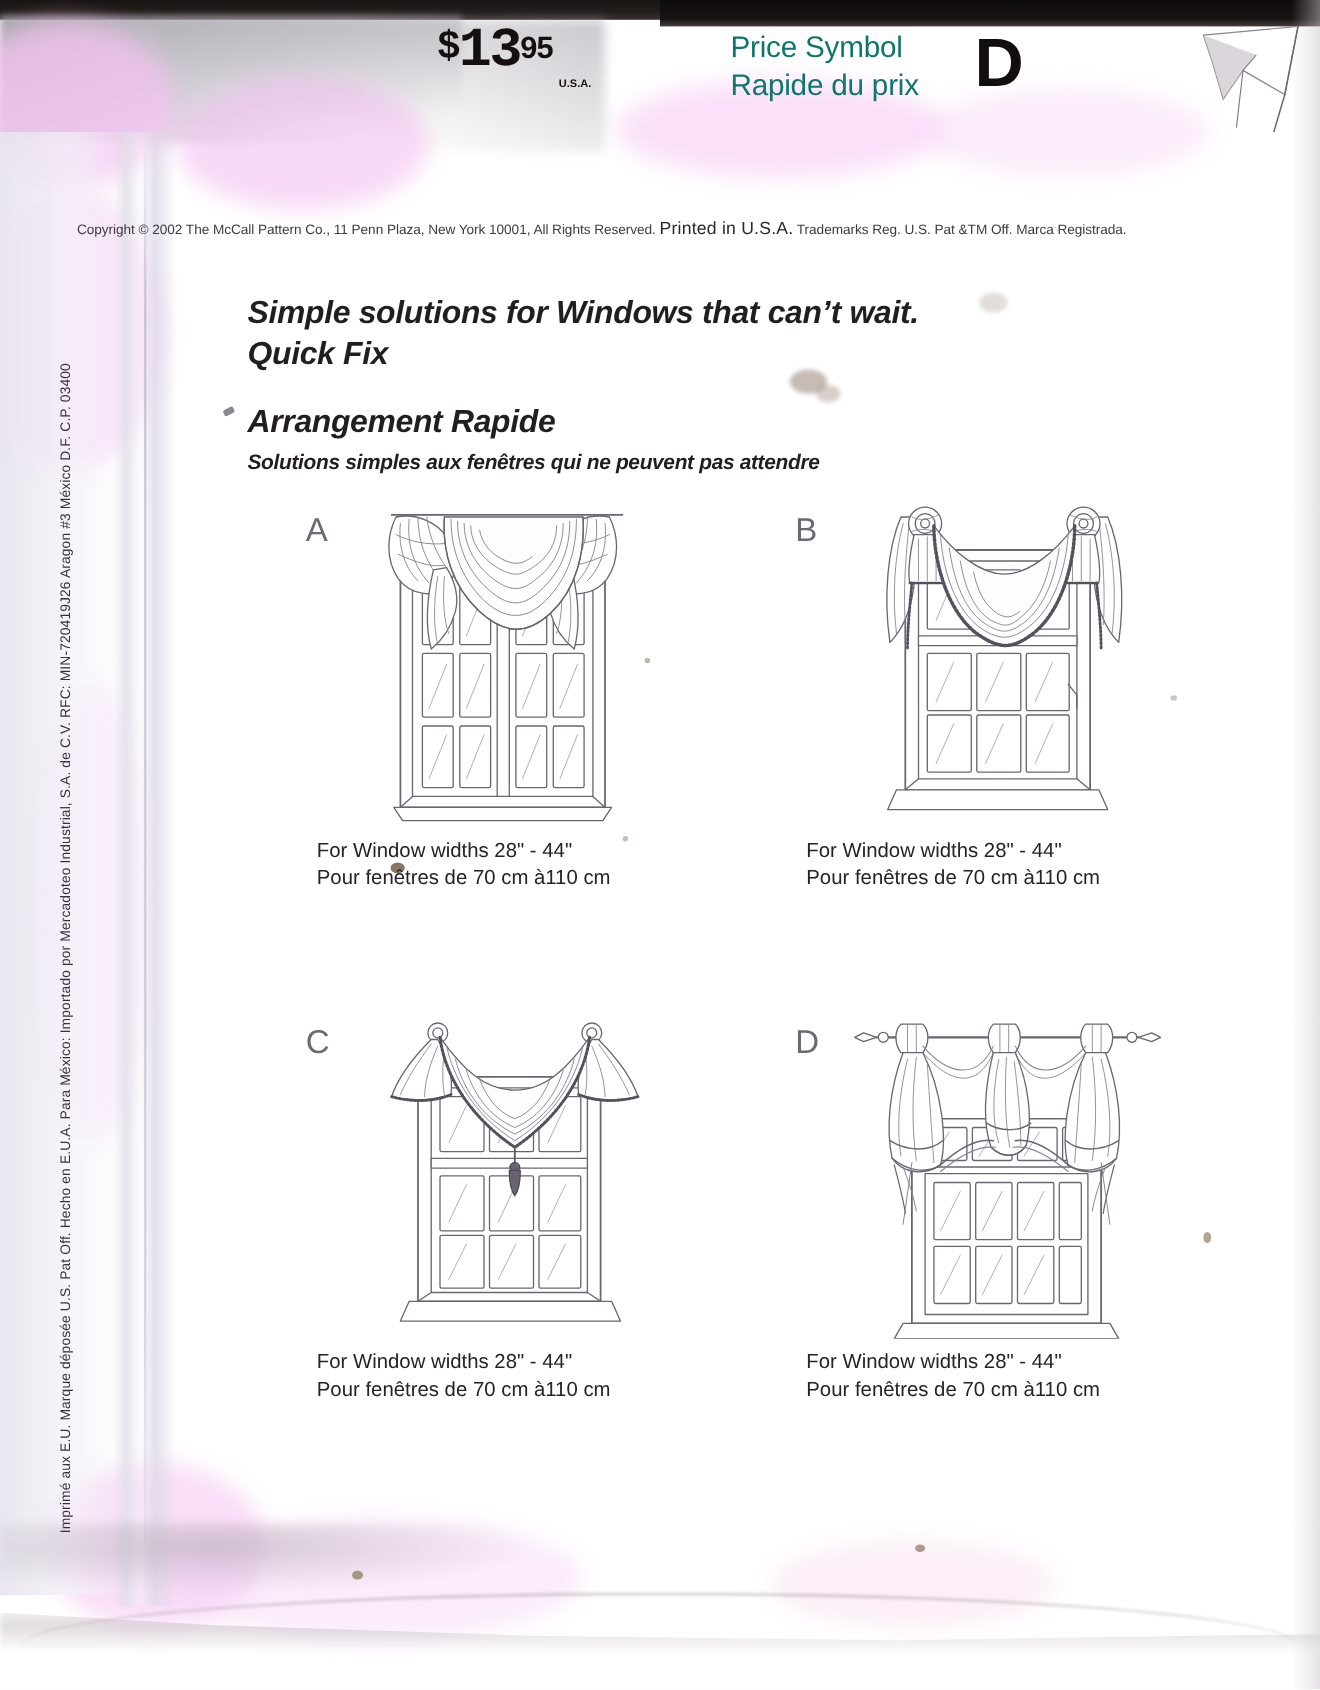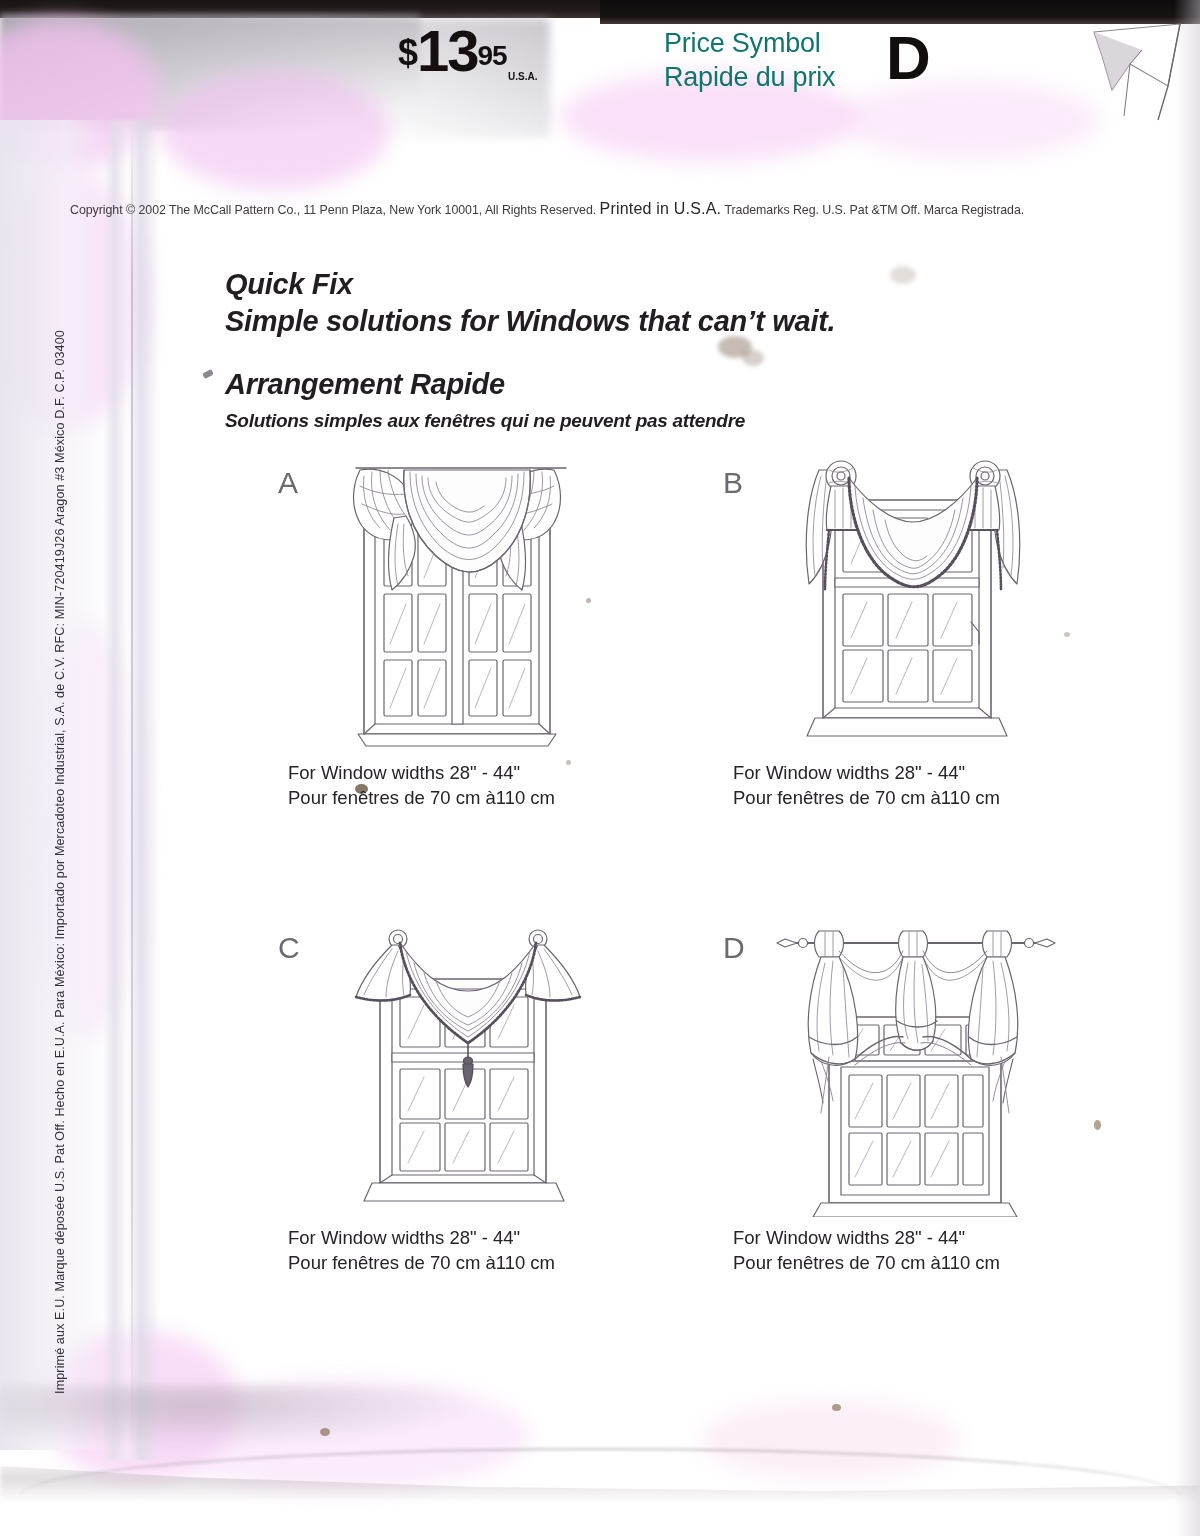--- a/index.html
+++ b/index.html
@@ -86,21 +86,21 @@
   }
   .fleck{position:absolute;border-radius:50%;background:rgba(120,104,92,.55);filter:blur(.4px);}
   .smudge{position:absolute;border-radius:50%;filter:blur(2px);}
 
   
   .price{
     position:absolute;left:398px;top:22px;color:#15100f;
     font-weight:bold;letter-spacing:-2px;line-height:1;
   }
   .price .dollar{font-size:36px;vertical-align:super;letter-spacing:-1px;}
-  .price .big{font-size:58px;}
+  .price .big{font-size:50px;font-family:Liberation Mono, monospace;}
   .price .cents{font-size:28px;vertical-align:super;letter-spacing:-1px;}
   .price .usa{
     position:absolute;left:110px;top:50px;font-size:10px;font-weight:bold;letter-spacing:0px;
   }
   .pricesym{
     position:absolute;left:664px;top:26px;color:#0f766e;
     font-size:27px;line-height:1.26;letter-spacing:-.2px;
   }
   .pricesym-letter{
     position:absolute;left:886px;top:27px;font-size:62px;font-weight:bold;color:#120e0e;line-height:1;
@@ -212,22 +212,22 @@
     <div>Rapide du prix</div>
   </div>
   <div class="pricesym-letter">D</div>
 
   <div class="copyright">
     <span>Copyright © 2002 The McCall Pattern Co., 11 Penn Plaza, New York 10001, All Rights Reserved. </span><span class="em2">Printed in U.S.A.</span><span> Trademarks Reg. U.S. Pat &amp;TM Off. Marca Registrada.</span>
   </div>
 
   <div class="headline">
     <div class="bullet-mark"></div>
+    <div class="l hl2">Simple solutions for Windows that can’t wait.</div>
     <div class="l hl1">Quick Fix</div>
-    <div class="l hl2">Simple solutions for Windows that can’t wait.</div>
     <div class="l hl3">Arrangement Rapide</div>
     <div class="l hl4">Solutions simples aux fenêtres qui ne peuvent pas attendre</div>
   </div>
 
   <div class="views">
 
     <div class="view v-a">
       <div class="view-letter">A</div>
       <div class="view-art">
         <svg viewBox="0 0 300 300" fill="none" stroke="#6b6472" stroke-width="1.2" stroke-linejoin="round" stroke-linecap="round">

